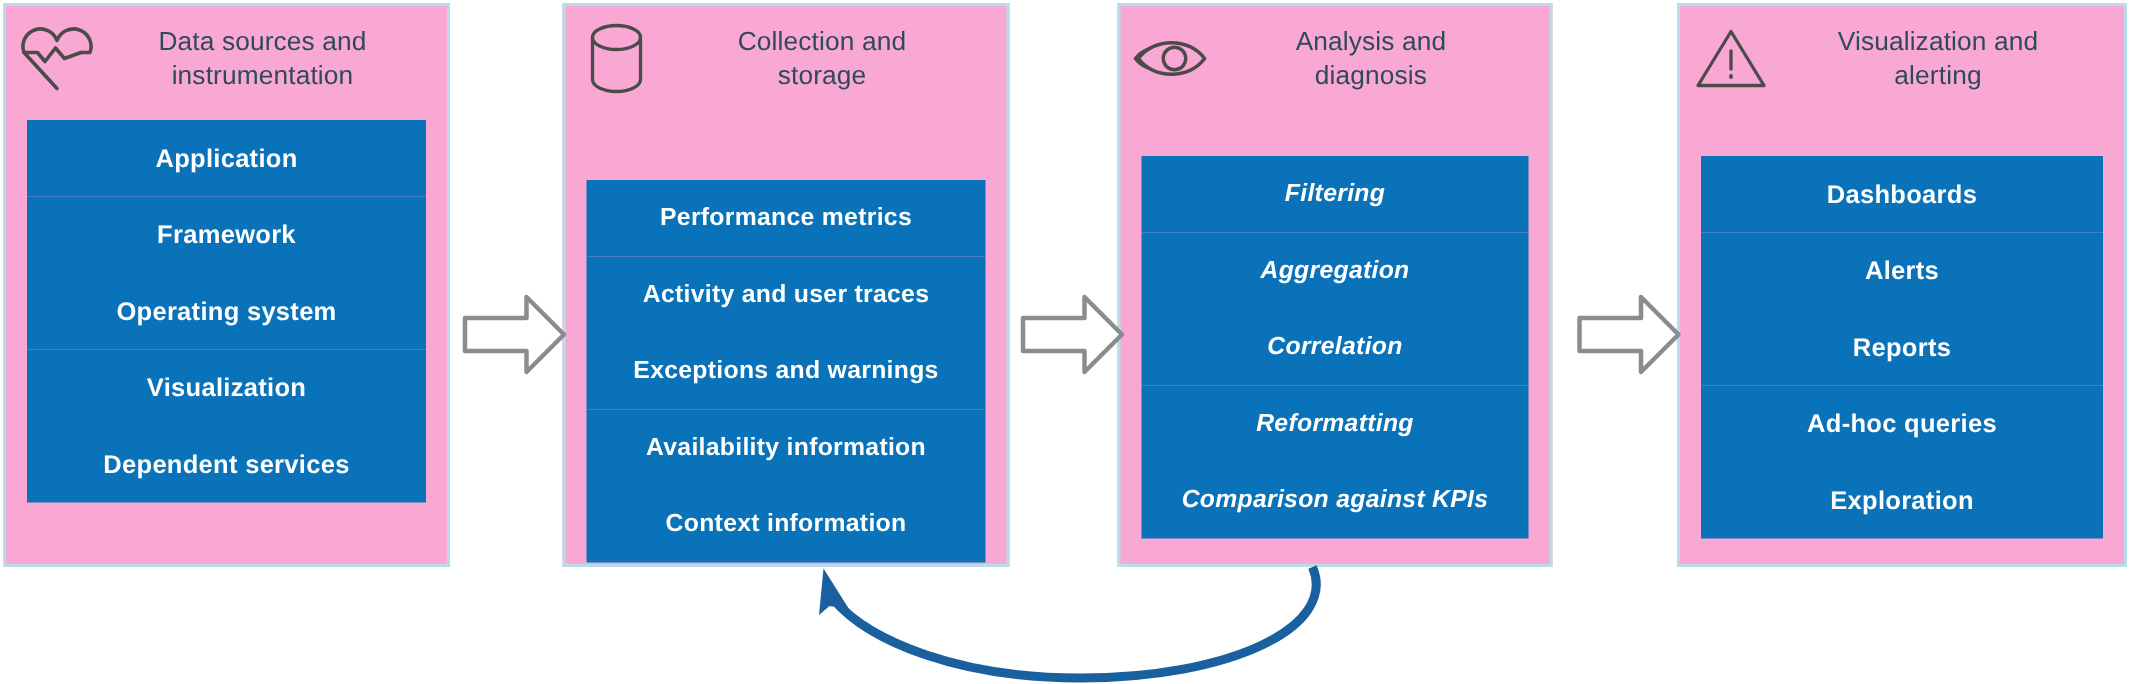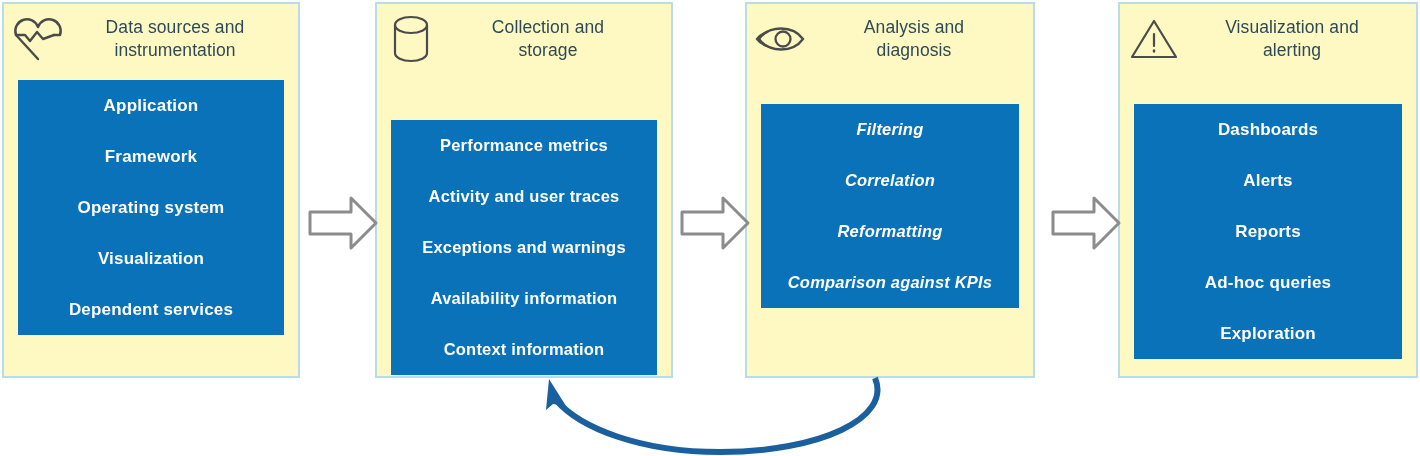--- a/index.html
+++ b/index.html
@@ -15,21 +15,21 @@
     width: 1420px;
     height: 456px;
     background: #ffffff;
   }
 
   
   .panel {
     position: absolute;
     top: 2px;
     height: 376px;
-    background: #fef9c3;
+    background: #f9a8d4;
     border: 2px solid #b9dcea;
   }
   #panel-0 { left: 2px;    width: 298px; }
   #panel-1 { left: 375px;  width: 298px; }
   #panel-2 { left: 745px;  width: 290px; padding-left: 12px; }
   #panel-3 { left: 1118px; width: 300px; }
 
   .panel-header {
     position: absolute;
     left: 0; top: 0;
@@ -153,20 +153,21 @@
           <path d="M6 18 C16 4, 40 4, 50 18 C40 32, 16 32, 6 18 Z" stroke="#4b4b4b" stroke-width="2.3" fill="none"></path>
           <circle cx="30" cy="18" r="7.5" stroke="#4b4b4b" stroke-width="2.3" fill="none"></circle>
           <path d="M14 11 C9 13, 6 15, 4 18 C6 21, 9 23, 14 25" stroke="#4b4b4b" stroke-width="2.3" fill="none" stroke-linecap="round"></path>
         </svg>
       </div>
       <div class="panel-title">Analysis and
 diagnosis</div>
     </div>
     <div class="items">
       <div class="item">Filtering</div>
+      <div class="item">Aggregation</div>
       <div class="item">Correlation</div>
       <div class="item">Reformatting</div>
       <div class="item">Comparison against KPIs</div>
     </div>
   </div>
 
   <div class="panel" id="panel-3">
     <div class="panel-header">
       <div class="panel-icon">
         <svg width="52" height="48" viewBox="0 0 52 48" fill="none">

